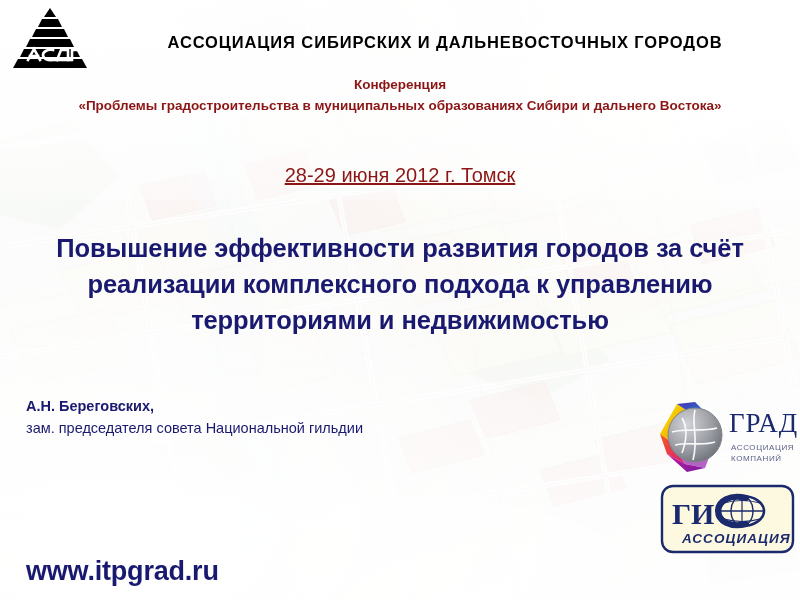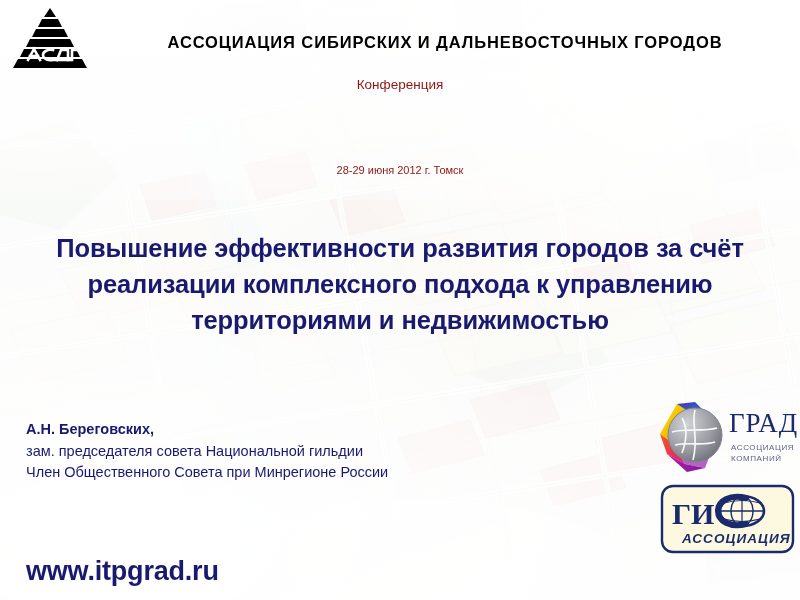--- a/index.html
+++ b/index.html
@@ -74,36 +74,37 @@
     white-space: nowrap;
   }
 
   #conference-block {
     position: absolute;
     left: 10px;
     top: 74px;
     width: 780px;
     text-align: center;
     color: #8c1616;
-    font-weight: normal;
+    font-weight: bold;
     font-size: 13.5px;
     line-height: 21px;
   }
   #conference-label { display: block; }
   #conference-title { display: block; }
 
   #event-date {
     position: absolute;
     left: 10px;
     top: 164px;
     width: 780px;
     text-align: center;
     color: #8c1616;
-    font-size: 11px;
+    font-size: 20px;
     font-weight: normal;
+    text-decoration: underline;
   }
 
   
   #main-title {
     position: absolute;
     left: 26px;
     top: 218px;
     width: 748px;
     text-align: center;
     color: #191970;
@@ -120,21 +121,20 @@
     left: 26px;
     top: 396px;
     width: 600px;
     color: #191970;
     font-size: 14.5px;
     line-height: 21.5px;
   }
   #author-name {
     font-weight: bold;
     display: block;
-    margin-top: 23px;
   }
   #author-block .role-line { display: block; }
 
   
   #site-url {
     position: absolute;
     left: 26px;
     top: 556px;
     color: #191970;
     font-size: 27px;
@@ -291,30 +291,30 @@
         <path d="M47 54 L62 54"></path>
         <path d="M64 54 L64 44 L72 44"></path>
       </g>
     </svg>
   </div>
 
   <div id="org-name">АССОЦИАЦИЯ  СИБИРСКИХ  И  ДАЛЬНЕВОСТОЧНЫХ  ГОРОДОВ</div>
 
   <div id="conference-block">
     <span id="conference-label">Конференция</span>
+    <span id="conference-title">«Проблемы градостроительства в муниципальных образованиях Сибири и дальнего Востока»</span>
   </div>
 
   <div id="event-date">28-29 июня 2012 г. Томск</div>
 
   <div id="main-title">Повышение эффективности развития городов за счёт реализации комплексного подхода к управлению территориями и недвижимостью</div>
 
   <div id="author-block">
     <span id="author-name">А.Н. Береговских,</span>
     <span class="role-line">зам. председателя совета Национальной гильдии</span>
-    <span class="role-line">Член Общественного Совета при Минрегионе России</span>
   </div>
 
   <div id="site-url">www.itpgrad.ru</div>
 
   <div id="grad-logo">
     <svg viewBox="0 0 142 78" xmlns="http://www.w3.org/2000/svg" aria-hidden="true">
       <defs>
         <linearGradient id="fan1" x1="0" y1="0" x2="1" y2="1">
           <stop offset="0%" stop-color="#f6e400"></stop>
             <stop offset="100%" stop-color="#f59a00"></stop>

